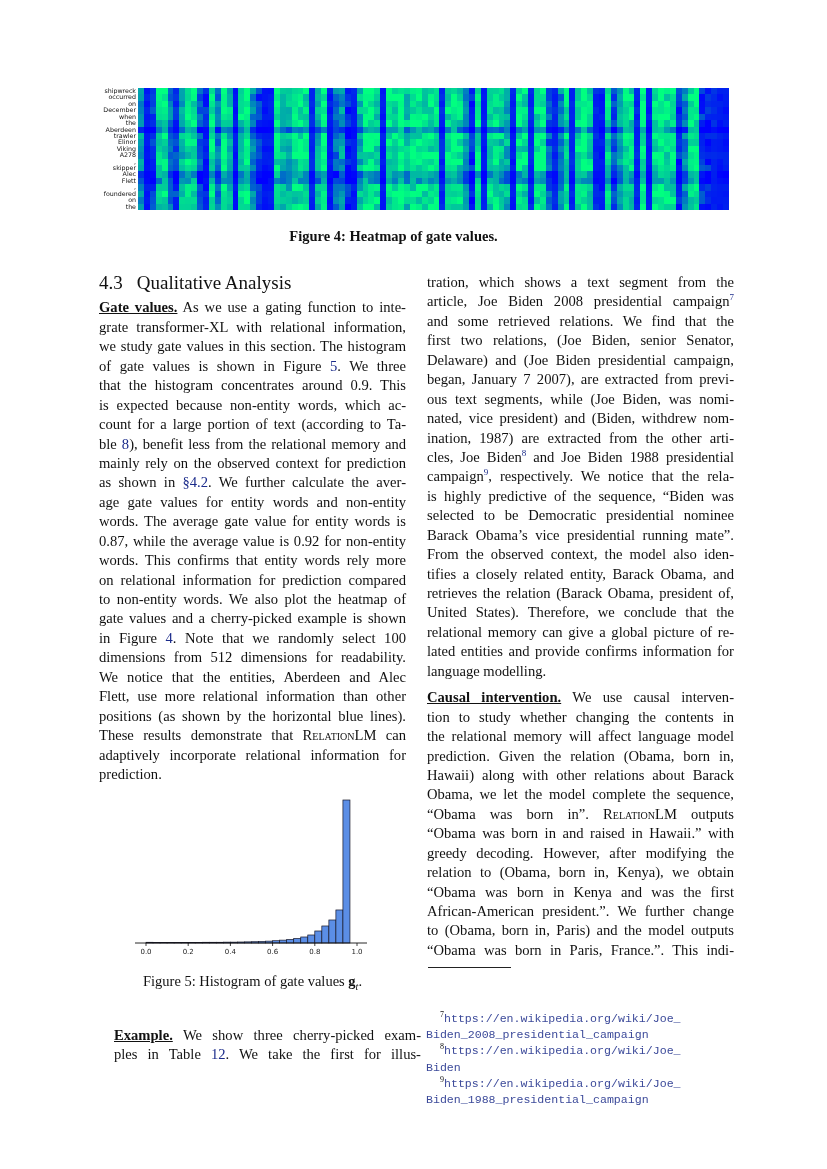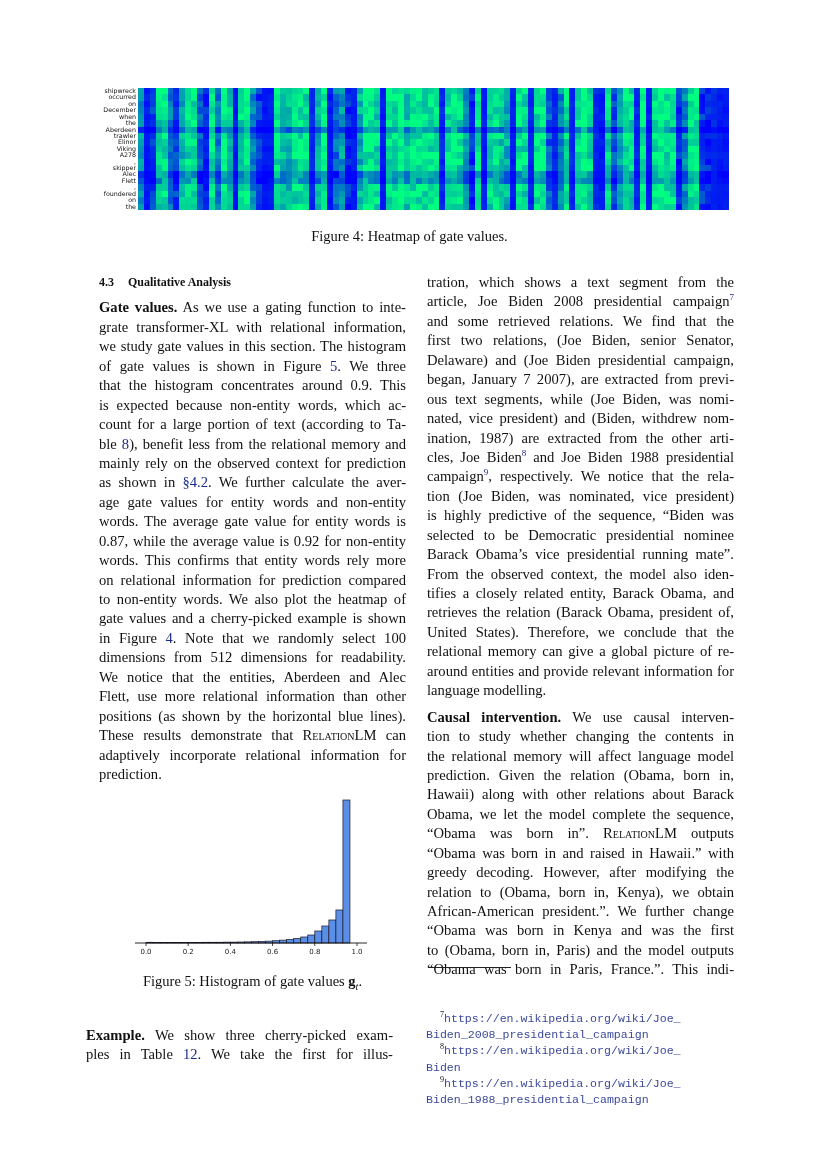--- a/index.html
+++ b/index.html
@@ -13,23 +13,23 @@
   #heatmap { position: absolute; left: 138px; top: 88px; width: 591px; height: 122px; }
   #heatmap svg { display: block; }
 
   .caption { position: absolute; font-size: 14.5px; text-align: center; white-space: nowrap; }
 
   
   .col { position: absolute; width: 307px; font-size: 14.6px; line-height: 19.45px; text-align: justify; }
   .col p { margin: 0; }
   .line { display: block; text-align: justify; text-align-last: justify; height: 19.45px; white-space: nowrap; }
   .line.last { text-align-last: left; }
-  .sec-head { font-weight: bold; font-size: 12px; }
+  .sec-head { font-weight: normal; font-size: 19px; }
   .sec-head .num { margin-right: 14px; }
-  .para-head { font-weight: bold; }
+  .para-head { font-weight: bold; text-decoration: underline; }
   .ref { color: #1a2a8a; }
   .sc { font-variant: small-caps; }
   sup.fn { font-size: 9px; color: #1a2a8a; line-height: 0; vertical-align: 6px; }
 
   
   #histogram { position: absolute; left: 130px; top: 790px; width: 245px; height: 170px; }
   .hist-tick { font-family: "DejaVu Sans", "Liberation Sans", sans-serif; font-size: 7px; fill: #222; }
 
   
   .fn-rule { position: absolute; left: 428px; top: 967px; width: 83px; height: 1px; background: #222; }
@@ -1961,21 +1961,21 @@
       <rect x="585.09" y="70.63" width="6.31" height="6.82" fill="rgb(0,36,237)"></rect>
       <rect x="585.09" y="77.05" width="6.31" height="6.82" fill="rgb(0,29,241)"></rect>
       <rect x="585.09" y="83.47" width="6.31" height="6.82" fill="rgb(0,0,255)"></rect>
       <rect x="585.09" y="89.89" width="6.31" height="6.82" fill="rgb(0,11,250)"></rect>
       <rect x="585.09" y="96.32" width="6.31" height="6.82" fill="rgb(0,30,240)"></rect>
       <rect x="585.09" y="102.74" width="6.31" height="6.82" fill="rgb(0,22,244)"></rect>
       <rect x="585.09" y="109.16" width="6.31" height="6.82" fill="rgb(0,29,240)"></rect>
       <rect x="585.09" y="115.58" width="6.31" height="6.82" fill="rgb(0,32,239)"></rect>
     </svg>
   </div>
-<div class="caption" style="left:16px; width:787px; top:228px;">Figure 4: Heatmap of gate values.</div>
+<div class="caption" style="left:0; width:787px; top:228px;font-weight:bold;">Figure 4: Heatmap of gate values.</div>
 
 <div class="col" style="left:99px; top:273px;">
   <div class="line last sec-head">
     <span class="num">4.3</span><span>Qualitative Analysis</span>
   </div>
   <div style="height:6px"></div>
   <p>
     <span class="line"><span class="para-head">Gate values.</span><span> As we use a gating function to inte-</span></span>
     <span class="line">grate transformer-XL with relational information,</span>
     <span class="line">we study gate values in this section. The histogram</span>
@@ -2045,64 +2045,63 @@
       <text class="hist-tick" x="142.6" y="164" text-anchor="middle">0.6</text>
       <line x1="184.8" y1="153" x2="184.8" y2="156" stroke="#111" stroke-width="0.8"></line>
       <text class="hist-tick" x="184.8" y="164" text-anchor="middle">0.8</text>
       <line x1="227" y1="153" x2="227" y2="156" stroke="#111" stroke-width="0.8"></line>
       <text class="hist-tick" x="227" y="164" text-anchor="middle">1.0</text>
     </svg></div>
 <div class="caption" style="left:99px; width:307px; top:973px;">
   <span>Figure 5: Histogram of gate values </span><b>g</b><sub style="font-style:italic;font-size:10px;">t</sub><span>.</span>
 </div>
 
-<div class="col" style="left:86px; top:1026px;">
+<div class="col" style="left:114px; top:1026px;">
   <span class="line"><span class="para-head">Example.</span><span> We show three cherry-picked exam-</span></span>
   <span class="line"><span>ples in Table </span><span class="ref">12</span><span>. We take the first for illus-</span></span>
 </div>
 
 <div class="col" style="left:427px; top:273px;">
   <p>
     <span class="line">tration, which shows a text segment from the</span>
     <span class="line"><span>article, Joe Biden 2008 presidential campaign</span><sup class="fn">7</sup></span>
     <span class="line">and some retrieved relations. We find that the</span>
     <span class="line">first two relations, (Joe Biden, senior Senator,</span>
     <span class="line">Delaware) and (Joe Biden presidential campaign,</span>
     <span class="line">began, January 7 2007), are extracted from previ-</span>
     <span class="line">ous text segments, while (Joe Biden, was nomi-</span>
     <span class="line">nated, vice president) and (Biden, withdrew nom-</span>
     <span class="line">ination, 1987) are extracted from the other arti-</span>
     <span class="line"><span>cles, Joe Biden</span><sup class="fn">8</sup><span> and Joe Biden 1988 presidential</span></span>
     <span class="line"><span>campaign</span><sup class="fn">9</sup><span>, respectively. We notice that the rela-</span></span>
-    <span class="line">tion (Joe Biden, was nominated, vice president)</span>
     <span class="line">is highly predictive of the sequence, “Biden was</span>
     <span class="line">selected to be Democratic presidential nominee</span>
     <span class="line">Barack Obama’s vice presidential running mate”.</span>
     <span class="line">From the observed context, the model also iden-</span>
     <span class="line">tifies a closely related entity, Barack Obama, and</span>
     <span class="line">retrieves the relation (Barack Obama, president of,</span>
     <span class="line">United States). Therefore, we conclude that the</span>
     <span class="line">relational memory can give a global picture of re-</span>
-    <span class="line">around entities and provide relevant information for</span>
+    <span class="line">lated entities and provide confirms information for</span>
     <span class="line last">language modelling.</span>
   </p>
   <div style="height:7px"></div>
   <p>
     <span class="line"><span class="para-head">Causal intervention.</span><span> We use causal interven-</span></span>
     <span class="line">tion to study whether changing the contents in</span>
     <span class="line">the relational memory will affect language model</span>
     <span class="line">prediction. Given the relation (Obama, born in,</span>
     <span class="line">Hawaii) along with other relations about Barack</span>
     <span class="line">Obama, we let the model complete the sequence,</span>
     <span class="line"><span>“Obama was born in”. </span><span class="sc">RelationLM</span><span> outputs</span></span>
     <span class="line">“Obama was born in and raised in Hawaii.” with</span>
     <span class="line">greedy decoding. However, after modifying the</span>
     <span class="line">relation to (Obama, born in, Kenya), we obtain</span>
+    <span class="line">“Obama was born in Kenya and was the first</span>
     <span class="line">African-American president.”. We further change</span>
-    <span class="line">“Obama was born in Kenya and was the first</span>
     <span class="line">to (Obama, born in, Paris) and the model outputs</span>
     <span class="line">“Obama was born in Paris, France.”. This indi-</span>
   </p>
 </div>
 
 <div class="fn-rule"></div>
 <div class="footnotes">
   <a class="fnline indent"><sup>7</sup><span>https://en.wikipedia.org/wiki/Joe_</span></a>
   <a class="fnline">Biden_2008_presidential_campaign</a>
   <a class="fnline indent"><sup>8</sup><span>https://en.wikipedia.org/wiki/Joe_</span></a>

